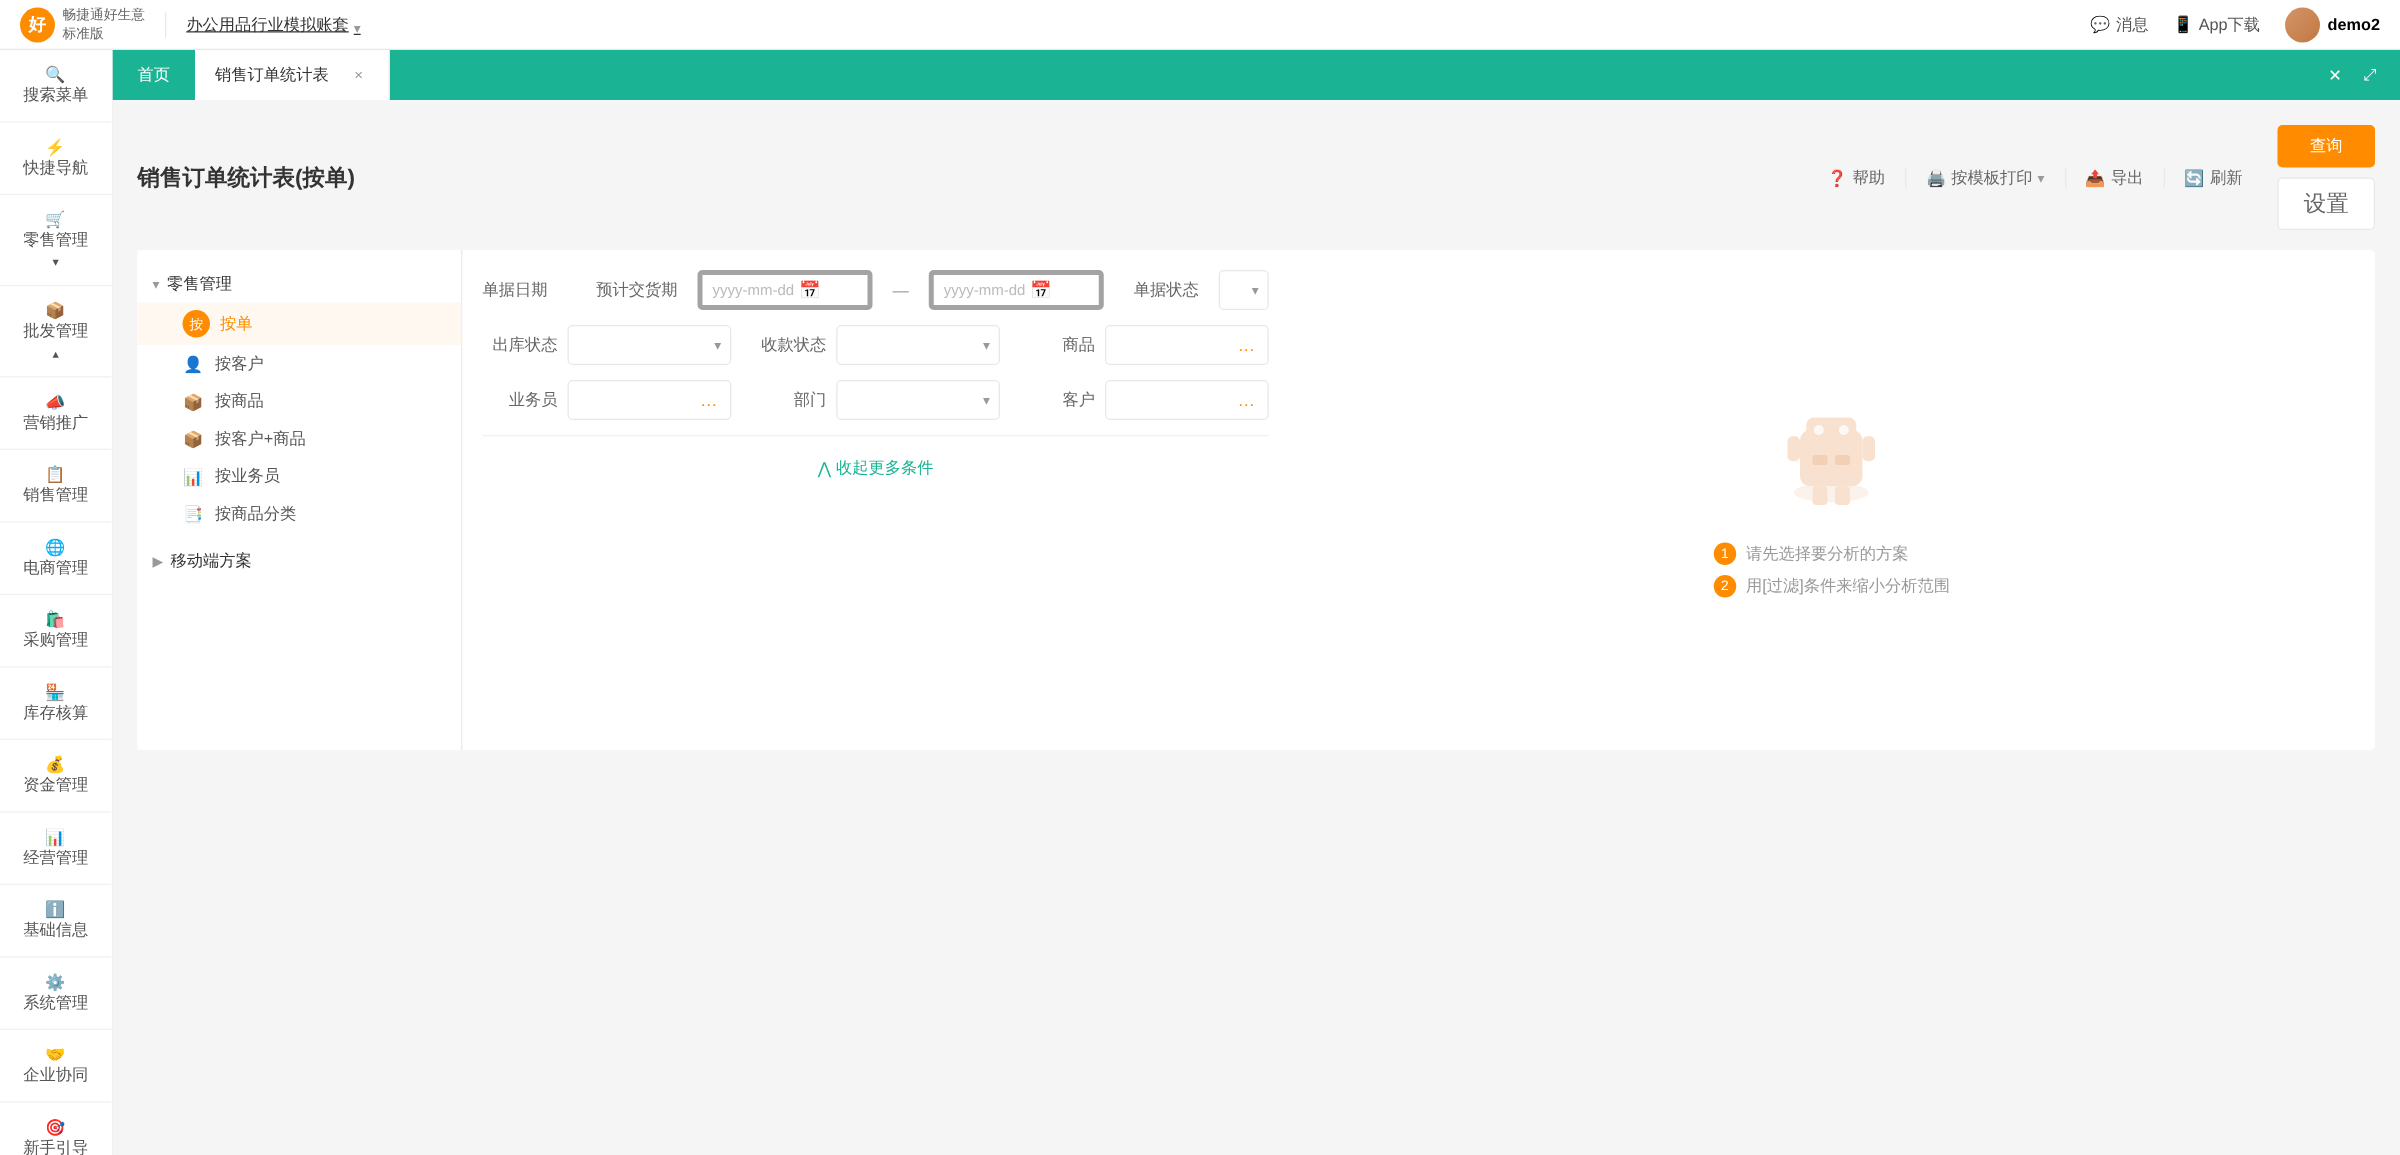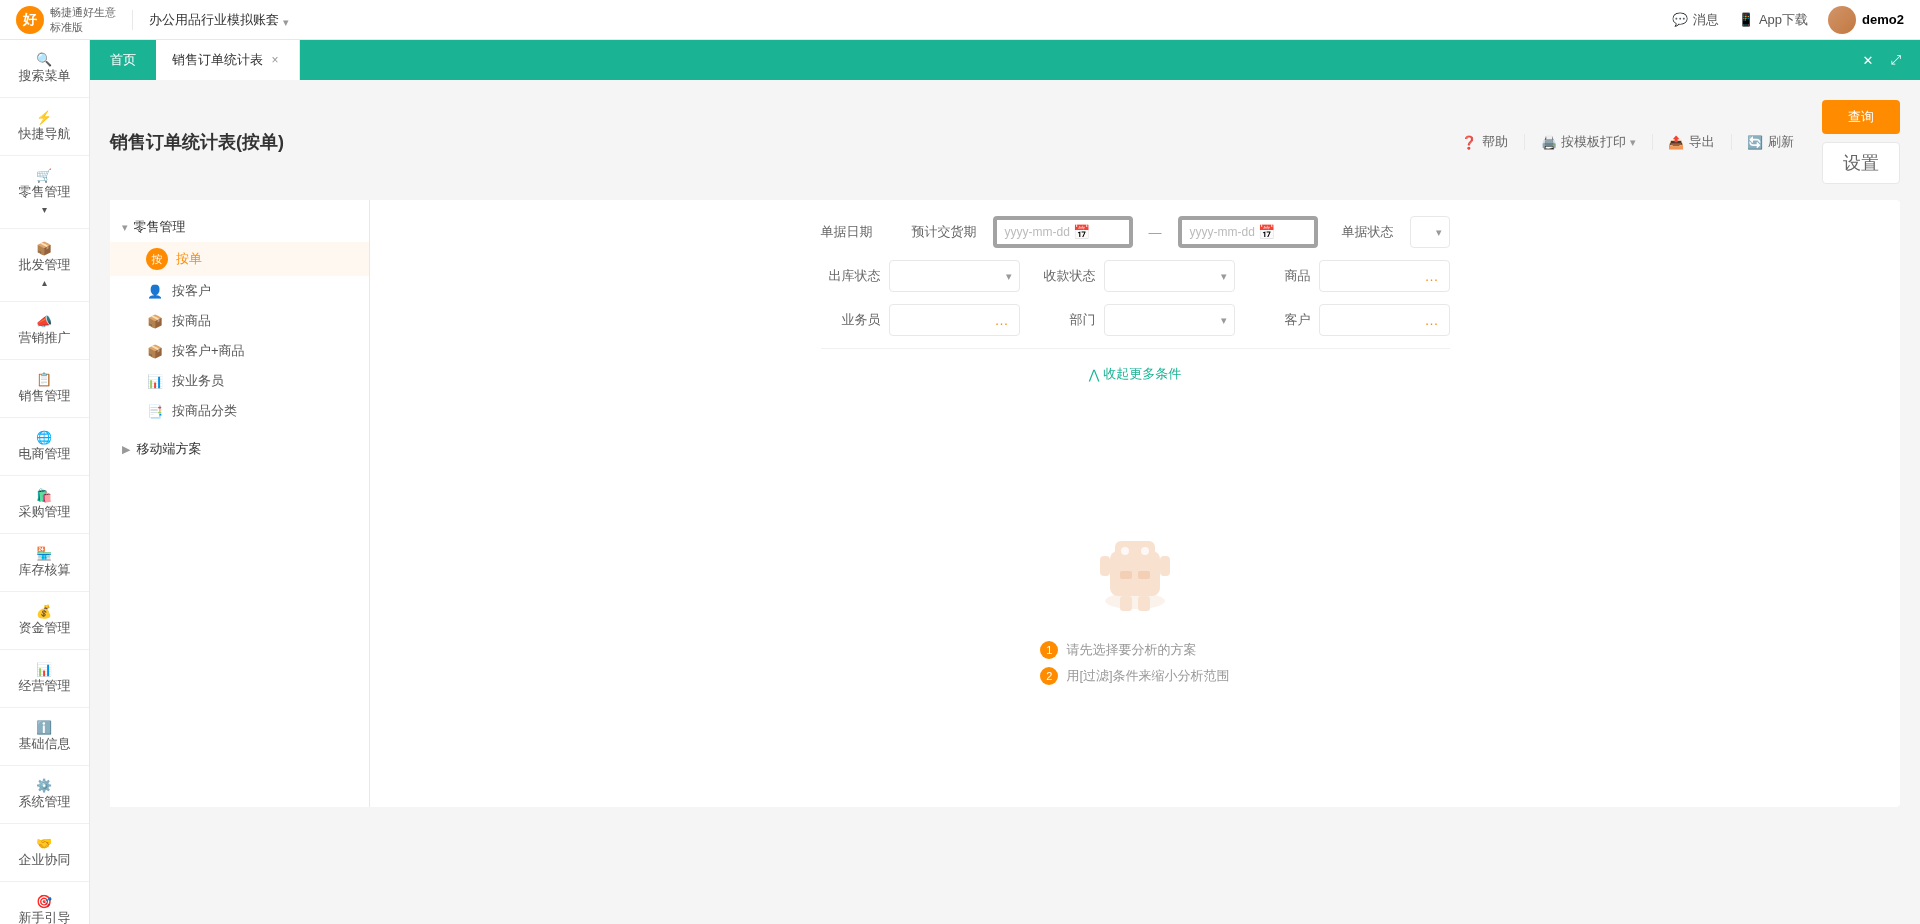--- a/index.html
+++ b/index.html
@@ -4,40 +4,40 @@
   <style>
     * { margin: 0; padding: 0; box-sizing: border-box; }
     body { font-family: 'Microsoft YaHei', sans-serif; font-size: 13px; background: #f5f5f5; width: 1920px; height: 924px; overflow: hidden; display: flex; flex-direction: column; }
 
     
     .top-bar { height: 40px; background: #fff; display: flex; align-items: center; justify-content: space-between; padding: 0 16px; border-bottom: 1px solid #e8e8e8; }
     .top-bar-left { display: flex; align-items: center; gap: 8px; }
     .logo-area { display: flex; align-items: center; gap: 6px; }
     .logo-circle { width: 28px; height: 28px; background: #ff8c00; border-radius: 50%; display: flex; align-items: center; justify-content: center; color: #fff; font-size: 14px; font-weight: bold; }
     .logo-text { font-size: 11px; color: #666; line-height: 1.3; }
-    .workspace-selector { display: flex; align-items: flex-end; gap: 4px; color: #333; font-size: 13px; cursor: pointer; }
+    .workspace-selector { display: flex; align-items: flex-end; gap: 4px; color: #333; font-size: 13px; cursor: pointer; text-decoration: underline; }
     .workspace-selector .chevron { color: #999; font-size: 11px; }
     .top-bar-right { display: flex; align-items: center; gap: 20px; }
     .top-bar-action { display: flex; align-items: center; gap: 4px; color: #555; font-size: 13px; cursor: pointer; }
     .avatar-placeholder { width: 28px; height: 28px; border-radius: 50%; background: linear-gradient(135deg, #d4956a, #c07840); }
 
     
     .main-layout { display: flex; flex: 1; overflow: hidden; }
 
     
     .sidebar { width: 90px; background: #fff; border-right: 1px solid #e8e8e8; display: flex; flex-direction: column; overflow-y: auto; }
     .sidebar-item { padding: 12px 0; text-align: center; cursor: pointer; color: #555; font-size: 13px; border-bottom: 1px solid #f0f0f0; }
 
     
     .content-area { flex: 1; display: flex; flex-direction: column; overflow: hidden; }
 
     
     .tab-bar { height: 40px; background: #1ab394; display: flex; align-items: center; padding: 0 0; }
     .tab-home { padding: 0 20px; height: 40px; display: flex; align-items: center; color: #fff; font-size: 13px; cursor: pointer; }
-    .tab-item { height: 40px; display: flex; align-items: center; padding: 0 16px; background: #fff; color: #333; font-size: 13px; cursor: pointer; gap: 4px; border-right: 1px solid #e8e8e8; }
+    .tab-item { height: 40px; display: flex; align-items: center; padding: 0 16px; background: #fff; color: #333; font-size: 13px; cursor: pointer; gap: 16px; border-right: 1px solid #e8e8e8; }
     .tab-close { color: #999; font-size: 12px; display: flex; align-items: center; justify-content: center; width: 16px; height: 16px; border-radius: 50%; }
     .tab-spacer { flex: 1; }
     .tab-bar-actions { display: flex; align-items: center; gap: 4px; padding: 0 12px; }
     .tab-bar-btn { width: 24px; height: 24px; display: flex; align-items: center; justify-content: center; color: #fff; cursor: pointer; border-radius: 4px; }
 
     
     .page-content { flex: 1; padding: 20px; background: #f5f5f5; overflow-y: auto; }
     .page-header { display: flex; align-items: center; justify-content: space-between; margin-bottom: 16px; }
     .page-title { font-size: 18px; font-weight: bold; color: #333; }
     .page-actions { display: flex; align-items: center; gap: 16px; }
@@ -287,21 +287,21 @@
             </div>
           </div>
           <div class="scheme-group">
             <div class="scheme-group-header">
               <span class="scheme-group-arrow">▶</span>
               <span class="scheme-group-label">移动端方案</span>
             </div>
           </div>
         </div>
 
-        <div style="flex:1;display:flex;flex-direction:column;align-items:center;">
+        <div style="flex:1;display:flex;flex-direction:row;">
 
           <div class="filter-panel">
 
             <div class="filter-row">
               <span class="filter-label">单据日期</span>
               <span class="filter-label" style="min-width:80px;text-align:right;">预计交货期</span>
               <div class="filter-date-input">
                 <span style="color:#bbb;font-size:12px;">yyyy-mm-dd</span>
                 <span class="cal-icon">📅</span>
               </div>

